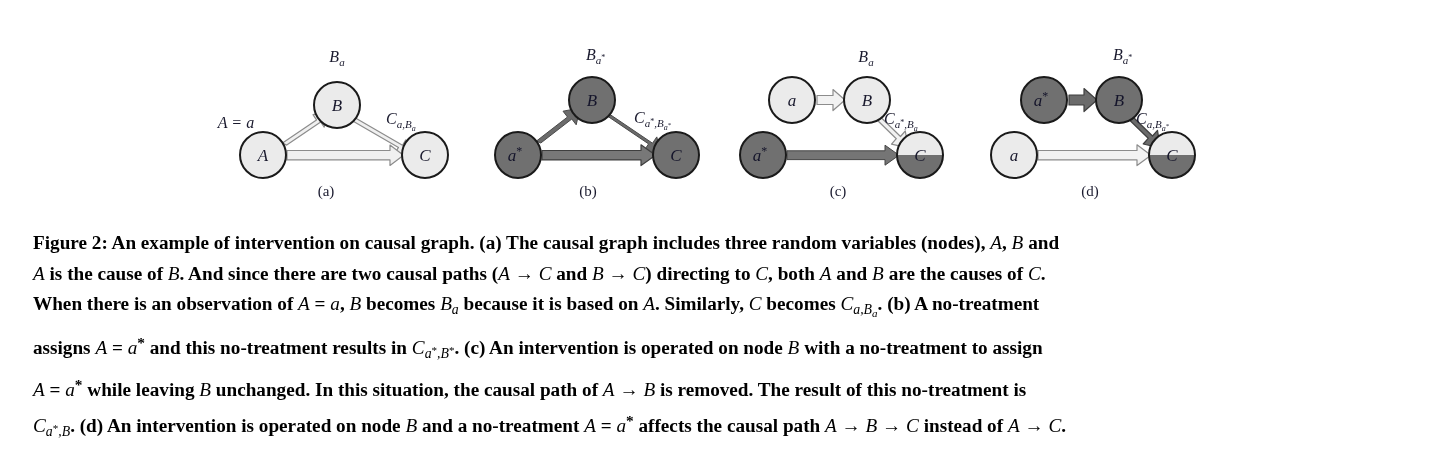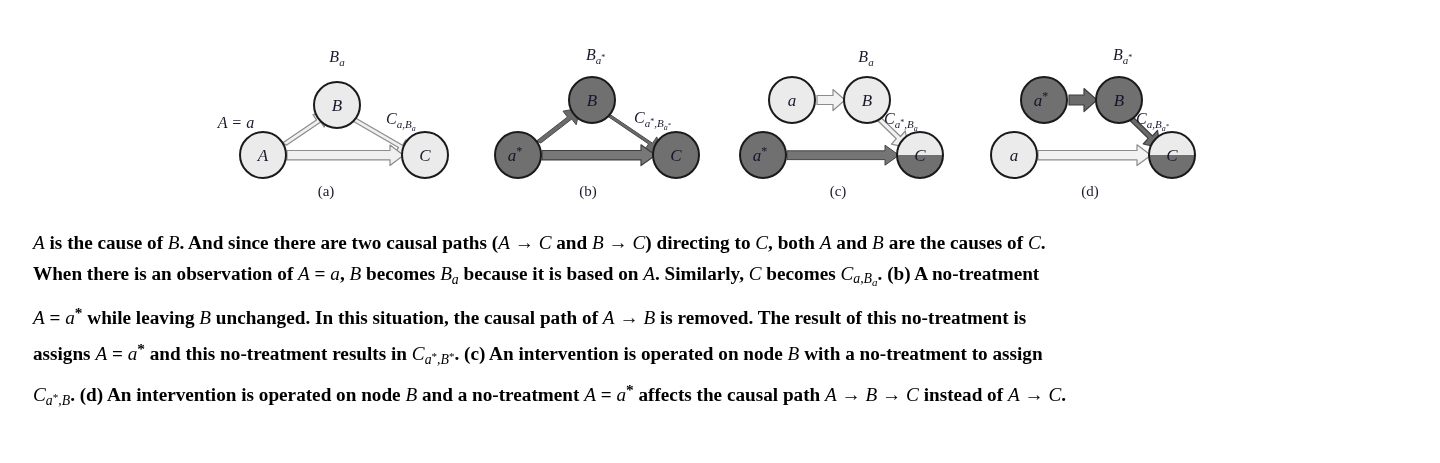--- a/index.html
+++ b/index.html
@@ -196,18 +196,19 @@
     </g>
   </svg>
 
   <div class="panel-caption" style="left:306px; top:183px;">(a)</div>
   <div class="panel-caption" style="left:568px; top:183px;">(b)</div>
   <div class="panel-caption" style="left:818px; top:183px;">(c)</div>
   <div class="panel-caption" style="left:1070px; top:183px;">(d)</div>
 </div>
 
 <div id="caption-block">
+  <span class="cap-line">Figure 2: An example of intervention on causal graph. (a) The causal graph includes three random variables (nodes), <span class="mathit">A</span>, <span class="mathit">B</span> and</span>
   <span class="cap-line"><span class="mathit">A</span> is the cause of <span class="mathit">B</span>. And since there are two causal paths (<span class="mathit">A</span> <span class="arrowglyph">→</span> <span class="mathit">C</span> and <span class="mathit">B</span> <span class="arrowglyph">→</span> <span class="mathit">C</span>) directing to <span class="mathit">C</span>, both <span class="mathit">A</span> and <span class="mathit">B</span> are the causes of <span class="mathit">C</span>.</span>
   <span class="cap-line">When there is an observation of <span class="mathit">A</span> = <span class="mathit">a</span>, <span class="mathit">B</span> becomes <span class="mathit">B</span><span class="sub">a</span> because it is based on <span class="mathit">A</span>. Similarly, <span class="mathit">C</span> becomes <span class="mathit">C</span><span class="sub">a,B<span class="subsub">a</span></span>. (b) A no-treatment</span>
+  <span class="cap-line">assigns <span class="mathit">A</span> = <span class="mathit">a</span><span class="star">*</span> and this no-treatment results in <span class="mathit">C</span><span class="sub">a<span class="star">*</span>,B<span class="star">*</span></span>. (c) An intervention is operated on node <span class="mathit">B</span> with a no-treatment to assign</span>
   <span class="cap-line"><span class="mathit">A</span> = <span class="mathit">a</span><span class="star">*</span> while leaving <span class="mathit">B</span> unchanged. In this situation, the causal path of <span class="mathit">A</span> <span class="arrowglyph">→</span> <span class="mathit">B</span> is removed. The result of this no-treatment is</span>
-  <span class="cap-line">assigns <span class="mathit">A</span> = <span class="mathit">a</span><span class="star">*</span> and this no-treatment results in <span class="mathit">C</span><span class="sub">a<span class="star">*</span>,B<span class="star">*</span></span>. (c) An intervention is operated on node <span class="mathit">B</span> with a no-treatment to assign</span>
   <span class="cap-line"><span class="mathit">C</span><span class="sub">a<span class="star">*</span>,B</span>. (d) An intervention is operated on node <span class="mathit">B</span> and a no-treatment <span class="mathit">A</span> = <span class="mathit">a</span><span class="star">*</span> affects the causal path <span class="mathit">A</span> <span class="arrowglyph">→</span> <span class="mathit">B</span> <span class="arrowglyph">→</span> <span class="mathit">C</span> instead of <span class="mathit">A</span> <span class="arrowglyph">→</span> <span class="mathit">C</span>.</span>
 </div>
 
 </body></html>

